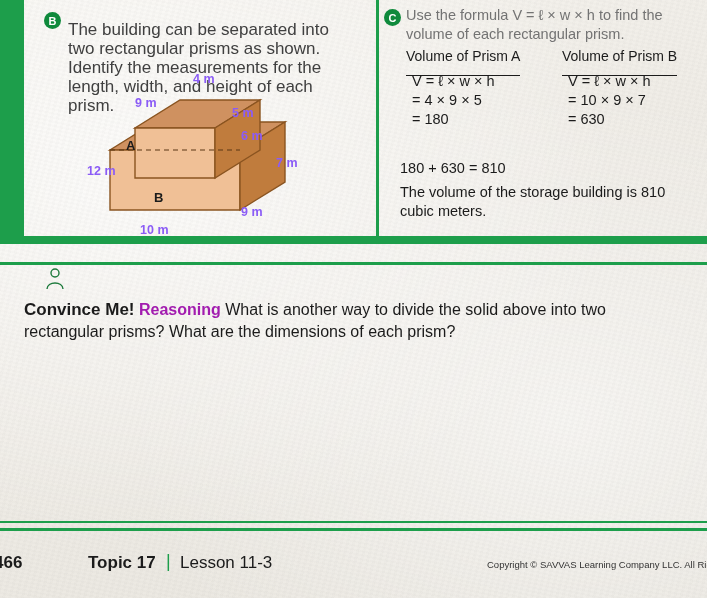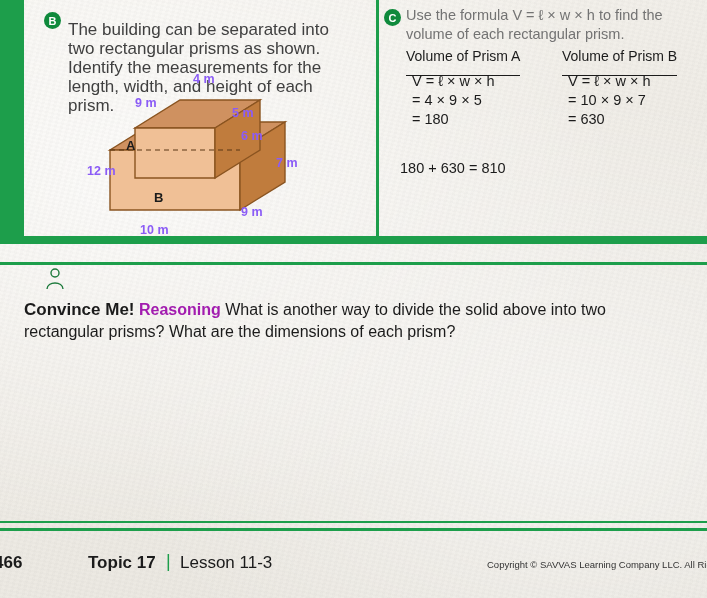--- a/index.html
+++ b/index.html
@@ -151,20 +151,21 @@
     <div>= 180</div>
   </div>
 
   <div class="calc calcB">
     <div>V = ℓ × w × h</div>
     <div>= 10 × 9 × 7</div>
     <div>= 630</div>
   </div>
 
   <div class="sumline">180 + 630 = 810</div>
+  <div class="concl">The volume of the storage building is 810 cubic meters.</div>
 
   <div class="figure">
     <svg width="290" height="160" viewBox="0 0 290 160">
 
       <polygon points="30,70 160,70 205,42 75,42" fill="#cf9160" stroke="#8a5420" stroke-width="1.4"></polygon>
       <polygon points="30,70 160,70 160,130 30,130" fill="#f0c096" stroke="#8a5420" stroke-width="1.4"></polygon>
       <polygon points="160,70 205,42 205,102 160,130" fill="#c07c3d" stroke="#8a5420" stroke-width="1.4"></polygon>
 
       <polygon points="55,20 135,20 180,-8 100,-8" fill="#cf9160" stroke="#8a5420" stroke-width="1.4" transform="translate(0,28)"></polygon>
       <polygon points="55,20 135,20 135,70 55,70" fill="#f0c096" stroke="#8a5420" stroke-width="1.4" transform="translate(0,28)"></polygon>

